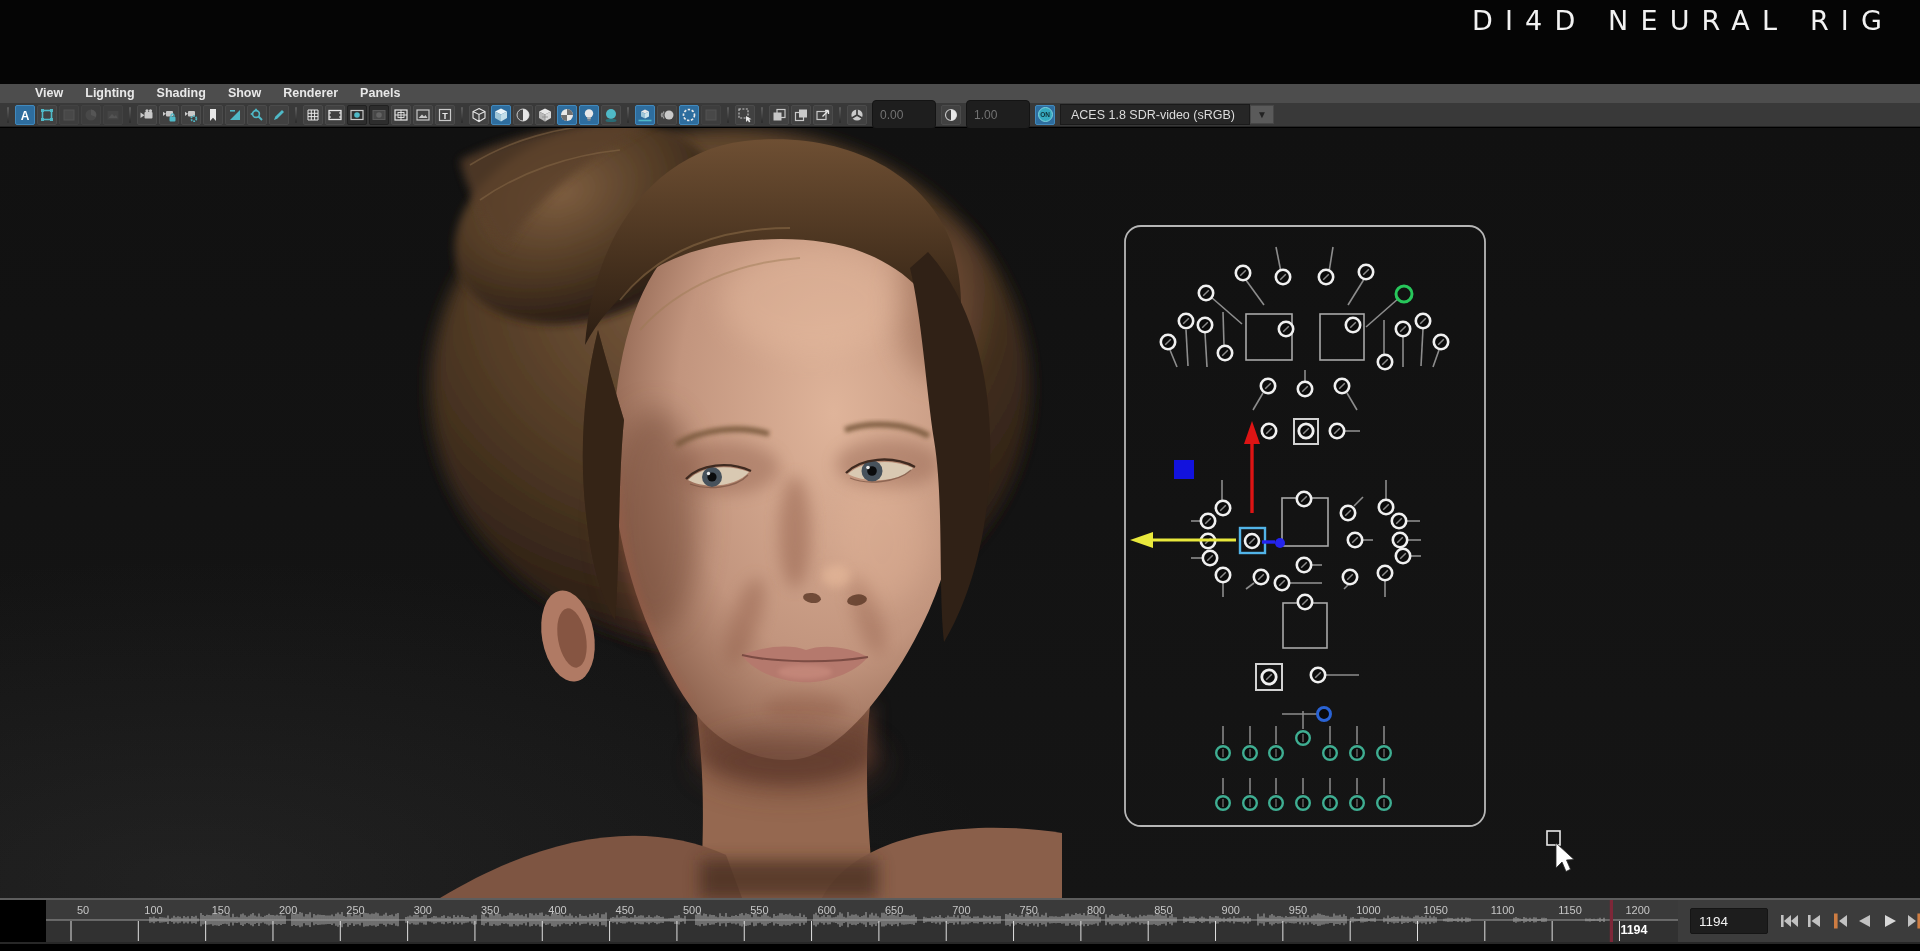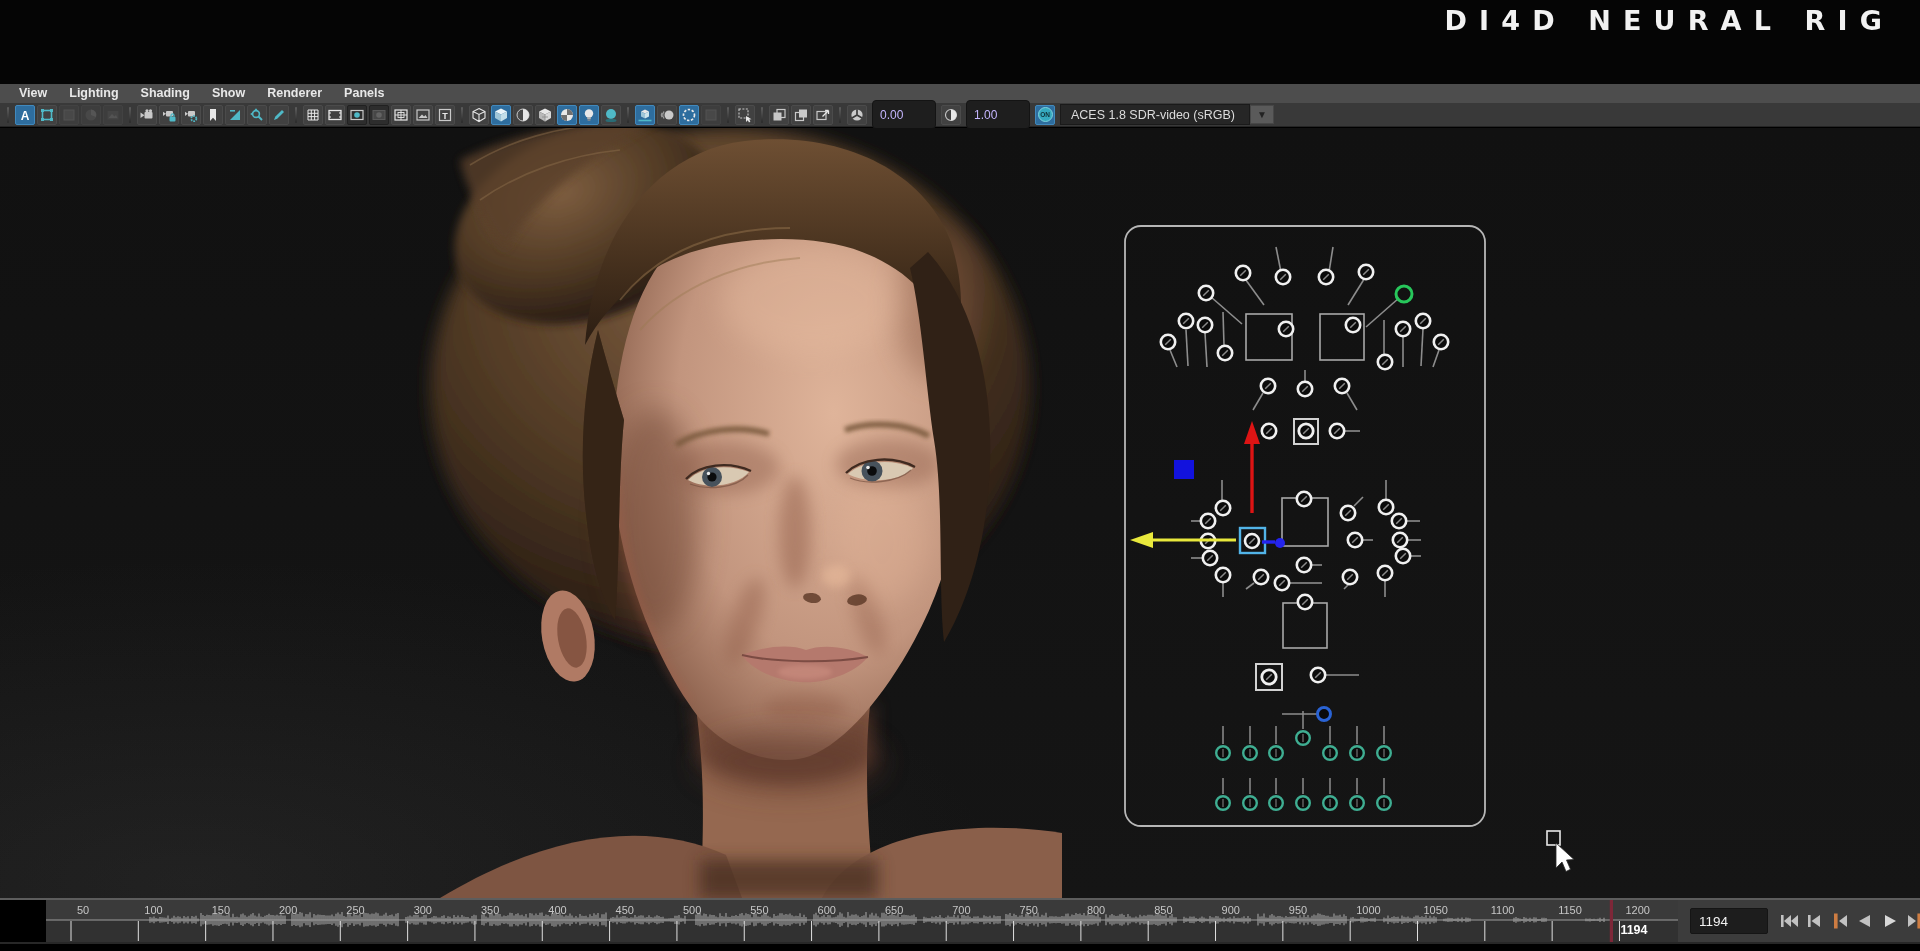--- a/index.html
+++ b/index.html
@@ -1,33 +1,33 @@
 <!DOCTYPE html>
 <html><head>
 <meta charset="utf-8">
 <style>
   html,body{margin:0;padding:0;background:#000;}
   body{width:1920px;height:951px;position:relative;overflow:hidden;
        font-family:"Liberation Sans",sans-serif;-webkit-font-smoothing:antialiased;}
   .top-bar{position:absolute;left:0;top:0;width:1920px;height:84px;background:#050505;}
   .app-title{position:absolute;right:26px;top:5px;font-family:"DejaVu Sans",sans-serif;
-             font-size:27px;font-weight:700;letter-spacing:0.45em;color:#f2f2f2;white-space:nowrap;}
+             font-size:27px;font-weight:400;letter-spacing:0.45em;color:#f2f2f2;white-space:nowrap;}
   .menu-bar{position:absolute;left:0;top:84px;width:1920px;height:19px;background:#4d4d4d;
-            display:flex;align-items:center;padding-left:8px;box-sizing:border-box;}
+            display:flex;align-items:center;padding-left:24px;box-sizing:border-box;}
   .menu-item{color:#e8e8e8;font-size:12.5px;font-weight:700;padding:0 11px;line-height:19px;}
   .toolbar{position:absolute;left:0;top:103px;width:1920px;height:24px;background:#393939;
            border-bottom:1px solid #252525;display:flex;align-items:center;padding-left:2px;box-sizing:border-box;}
   .tb-btn{width:20px;height:20px;margin:0 1px;border-radius:2px;display:flex;align-items:center;
           justify-content:center;background:#414141;border:1px solid #4b4b4b;box-sizing:border-box;flex:none;}
   .tb-btn.active{background:#2e6d9e;border-color:#4189bd;}
   .tb-btn.pressed{background:#2d2d2d;border-color:#212121;}
   .tb-btn.dim{opacity:.55;}
   .tb-sep{width:2px;height:16px;margin:0 5px;background:linear-gradient(#5e5e5e,#2a2a2a);border-radius:1px;flex:none;}
   .tb-input{width:48px;height:17px;background:#1e1e1e;border:1px solid #141414;border-radius:4px;
-            color:#c4b5fd;font-size:12px;padding:5px 7px;margin:0 4px;font-family:"Liberation Sans",sans-serif;flex:none;}
+            color:#737373;font-size:12px;padding:5px 7px;margin:0 4px;font-family:"Liberation Sans",sans-serif;flex:none;}
   .on-circ{width:15px;height:15px;border-radius:50%;background:#35aabf;border:1.5px solid #7fd2de;
            color:#103238;font-size:6.5px;font-weight:700;display:flex;align-items:center;justify-content:center;box-sizing:border-box;}
   .tb-dropdown{height:19px;background:#262626;border:1px solid #1a1a1a;color:#dcdcdc;font-size:12.5px;
                display:flex;align-items:center;padding:0 10px;width:168px;margin-left:4px;flex:none;}
   .tb-drop-btn{width:24px;height:19px;background:#5a5a5a;border:1px solid #474747;display:flex;
                align-items:center;justify-content:center;color:#222;font-size:10px;flex:none;box-sizing:border-box;}
   .viewport{position:absolute;left:0;top:128px;width:1920px;height:770px;
      background:radial-gradient(1300px 520px at 10% 98%, rgba(72,72,72,.25), rgba(0,0,0,0) 62%),
                 linear-gradient(#111,#151515);}
   .viewport svg{position:absolute;left:0;top:0;}

